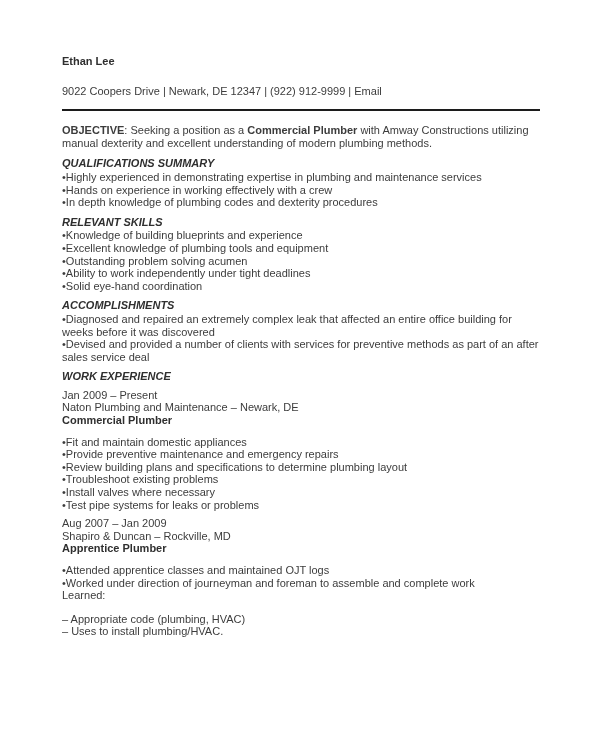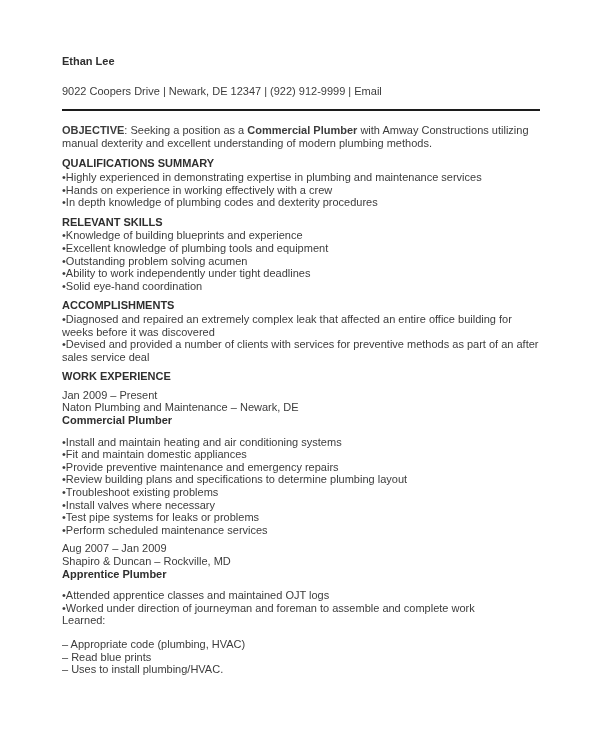--- a/index.html
+++ b/index.html
@@ -26,20 +26,21 @@
     margin: 0 0 13px 0;
   }
 
   .para { margin-bottom: 8px; }
 
   .heading {
     font-weight: bold;
     color: #2f2f2f;
     margin-top: 7px;
     margin-bottom: 1px;
+    font-style: italic;
   }
   .heading.first { margin-top: 6px; }
 
   .bullet::before { content: "\2022 "; }
   .bullet, .line { margin: 0; }
 
   .job-title { font-weight: bold; color: #2f2f2f; }
   .job-bullets { margin-top: 9px; }
   .job-block { margin-top: 6px; }
   .dash-list { margin-top: 11px; }
@@ -71,40 +72,37 @@
   <div class="bullet">Diagnosed and repaired an extremely complex leak that affected an entire office building for weeks before it was discovered</div>
   <div class="bullet">Devised and provided a number of clients with services for preventive methods as part of an after sales service deal</div>
 
   <div class="heading">WORK EXPERIENCE</div>
 
   <div class="job-block">
     <div class="line">Jan 2009 – Present</div>
     <div class="line">Naton Plumbing and Maintenance – Newark, DE</div>
     <div class="line job-title">Commercial Plumber</div>
     <div class="job-bullets">
-      <div class="bullet">Install and maintain heating and air conditioning systems</div>
       <div class="bullet">Fit and maintain domestic appliances</div>
       <div class="bullet">Provide preventive maintenance and emergency repairs</div>
       <div class="bullet">Review building plans and specifications to determine plumbing layout</div>
       <div class="bullet">Troubleshoot existing problems</div>
       <div class="bullet">Install valves where necessary</div>
       <div class="bullet">Test pipe systems for leaks or problems</div>
-      <div class="bullet">Perform scheduled maintenance services</div>
     </div>
   </div>
 
   <div class="job-block">
     <div class="line">Aug 2007 – Jan 2009</div>
     <div class="line">Shapiro &amp; Duncan – Rockville, MD</div>
     <div class="line job-title">Apprentice Plumber</div>
     <div class="job-bullets">
       <div class="bullet">Attended apprentice classes and maintained OJT logs</div>
       <div class="bullet">Worked under direction of journeyman and foreman to assemble and complete work</div>
       <div class="line">Learned:</div>
     </div>
     <div class="dash-list">
       <div class="line">– Appropriate code (plumbing, HVAC)</div>
-      <div class="line">– Read blue prints</div>
       <div class="line">– Uses to install plumbing/HVAC.</div>
     </div>
   </div>
 
 </div>
 
 </body></html>

